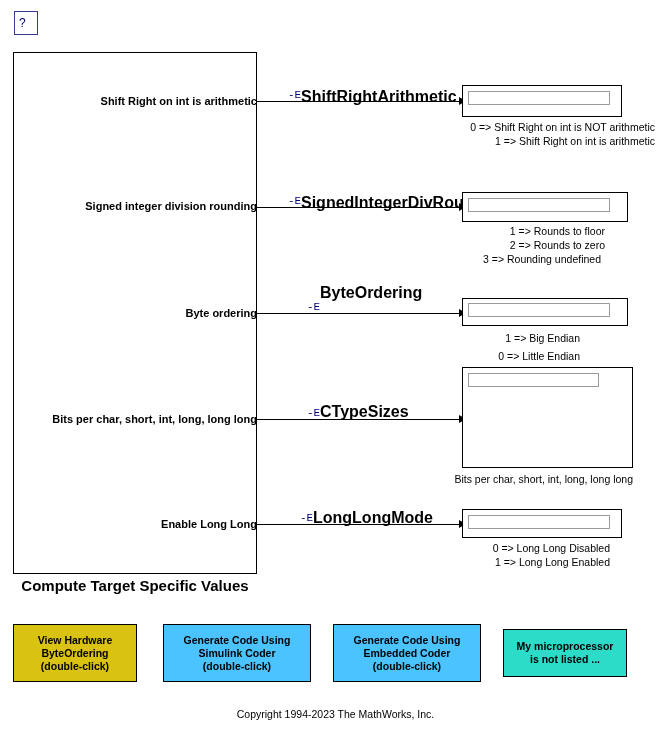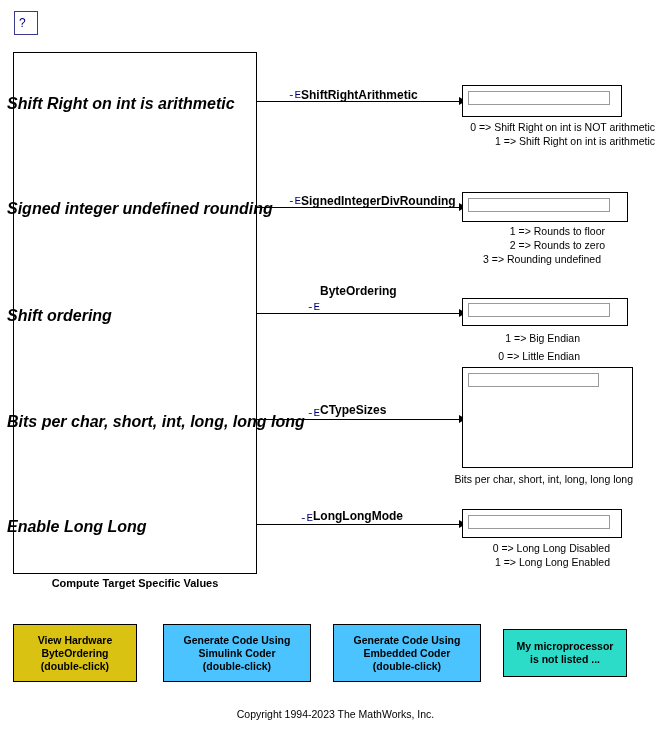--- a/index.html
+++ b/index.html
@@ -48,33 +48,32 @@
     border: 1px solid #000000;
     background: #ffffff;
     box-sizing: border-box;
   }
   .subsystem-label {
     position: absolute;
     left: 13px;
     top: 577px;
     width: 244px;
     text-align: center;
+    font-size: 15px;
+    font-weight: bold;
+  }
+  
+  .port-label {
+    position: absolute;
+    right: 0;
+    text-align: right;
     font-size: 11px;
-    font-weight: bold;
-  }
-  
-  .port-label {
-    position: absolute;
-    right: 0;
-    text-align: left;
-    font-size: 16px;
     font-weight: bold;
     white-space: nowrap;
     padding-right: 4px;
-    font-style: italic;
   }
   
   .wire {
     position: absolute;
     height: 1px;
     background: #000000;
   }
   .arrowhead {
     position: absolute;
     width: 0;
@@ -86,21 +85,21 @@
   
   .tag-mark {
     position: absolute;
     font-size: 11px;
     color: #00007a;
     font-family: "Liberation Mono", monospace;
     line-height: 10px;
   }
   .tag-name {
     position: absolute;
-    font-size: 12px;
+    font-size: 16px;
     font-weight: bold;
     white-space: nowrap;
   }
   
   .display {
     position: absolute;
     border: 1px solid #000000;
     background: #ffffff;
     box-sizing: border-box;
   }
@@ -147,22 +146,22 @@
 </head>
 <body>
 
 <div class="canvas">
 
   <div class="help-btn">?</div>
 
   <div class="subsystem"></div>
 
   <div class="port-label" style="top:95px; width:250px; left:7px;">Shift Right on int is arithmetic</div>
-  <div class="port-label" style="top:200px; width:250px; left:7px;">Signed integer undefined rounding</div>
-  <div class="port-label" style="top:307px; width:250px; left:7px;">Shift ordering</div>
+  <div class="port-label" style="top:200px; width:250px; left:7px;">Signed integer division rounding</div>
+  <div class="port-label" style="top:307px; width:250px; left:7px;">Byte ordering</div>
   <div class="port-label" style="top:413px; width:250px; left:7px;">Bits per char, short, int, long, long long</div>
   <div class="port-label" style="top:518px; width:250px; left:7px;">Enable Long Long</div>
 
   <div class="subsystem-label">Compute Target Specific Values</div>
 
   <div class="wire" style="left:257px; top:101px; width:205px;"></div>
   <div class="arrowhead" style="left:459px; top:97px;"></div>
   <div class="tag-mark" style="left:288px; top:90px;">-E</div>
   <div class="tag-name" style="left:301px; top:88px;">ShiftRightArithmetic</div>
   <div class="display" style="left:462px; top:85px; width:160px; height:32px;">

